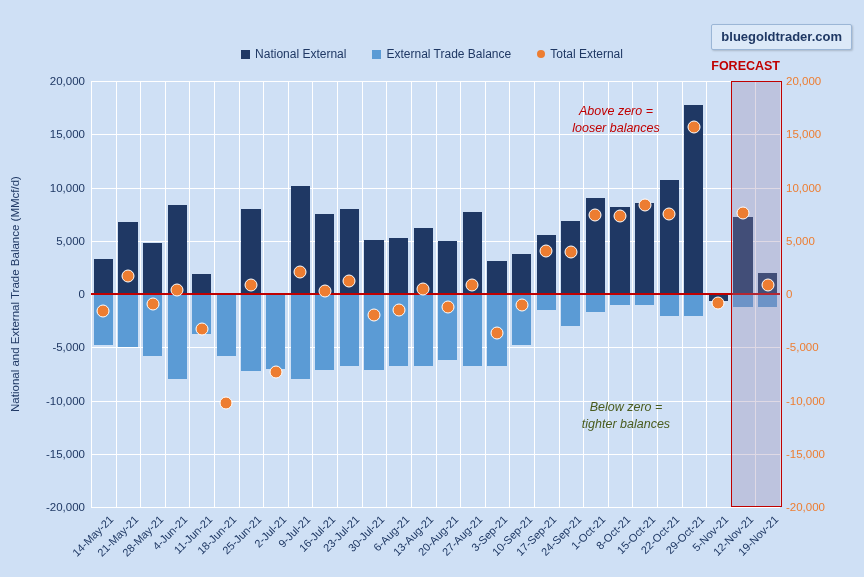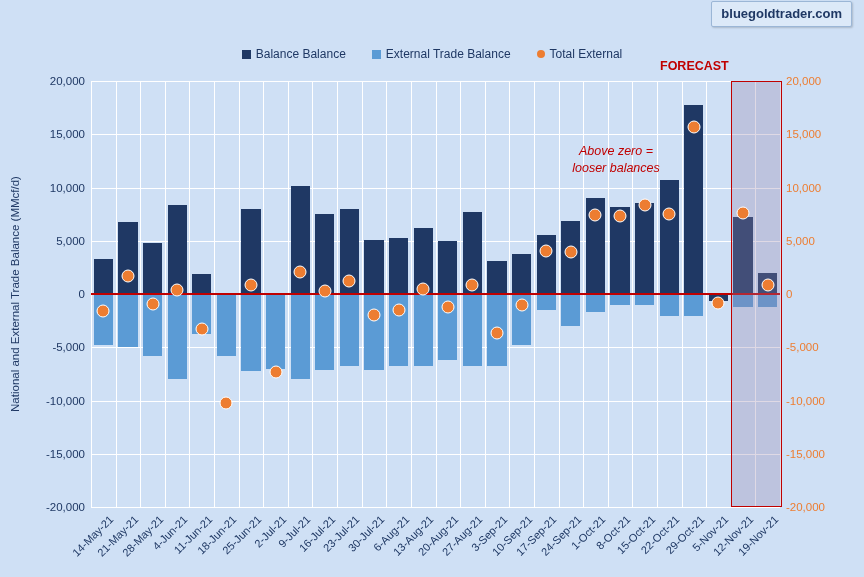--- a/index.html
+++ b/index.html
@@ -14,38 +14,38 @@
   
   .title{
     position:absolute;left:0;right:0;top:10px;text-align:center;
     font-size:16.5px;color:#1f3864;letter-spacing:-0.2px;
     padding-right:10px;
   }
   .title b{font-weight:bold;}
   .title .light{font-weight:normal;}
 
   .brand{
-    position:absolute;right:12px;top:1px;
+    position:absolute;right:12px;top:24px;
     background:#dce9f8;border:1px solid #9bb6d6;
     padding:4px 9px 5px 9px;border-radius:2px;
     font-size:13px;font-weight:bold;color:#1f3864;
     box-shadow:1px 1px 2px rgba(0,0,0,.18);
   }
 
   .legend{
     position:absolute;left:0;right:0;top:47px;
     display:flex;justify-content:center;align-items:center;gap:26px;
     font-size:12px;color:#1f3864;
   }
   .legend .item{display:flex;align-items:center;gap:5px;}
   .lg-sq{width:9px;height:9px;display:inline-block;}
   .lg-dot{width:8px;height:8px;border-radius:50%;display:inline-block;background:#ed7d31;}
 
   .forecast-label{
-    position:absolute;top:59px;left:660px;width:120px;text-align:left;
+    position:absolute;top:59px;left:660px;width:120px;text-align:right;
     font-size:12.5px;font-weight:bold;color:#c00000;
   }
 
   
   .plot{
     position:absolute;left:91px;top:81px;width:689px;height:426px;
     background:#cfe0f5;
   }
   .gridline{position:absolute;left:0;right:0;height:1px;background:#ffffff;}
   .vgrid{position:absolute;top:0;bottom:0;width:1px;background:#ffffff;}
@@ -101,21 +101,21 @@
 <body>
 
 <div id="root">
 
 
   <div class="brand">bluegoldtrader.com</div>
 
   <div class="legend" id="legend">
       <div class="item">
         <span class="lg-sq" style="background: rgb(31, 56, 100);"></span>
-        <span>Balance Balance</span>
+        <span>National External</span>
       </div>
       <div class="item">
         <span class="lg-sq" style="background: rgb(91, 155, 213);"></span>
         <span>External Trade Balance</span>
       </div>
       <div class="item">
         <span class="lg-dot" style="background: rgb(237, 125, 49);"></span>
         <span>Total External</span>
       </div>
     </div>
@@ -286,17 +286,19 @@
       <div class="bar-ext" style="left: 642.492px; width: 19.1936px; top: 213px; height: 12.78px;"></div>
       <div class="dot" style="left: 652.089px; top: 132.06px;"></div>
       <div class="xtick" style="left: 596.089px; width: 60px;">12-Nov-21</div>
       <div class="bar-nat" style="left: 667.1px; width: 19.1936px; top: 191.7px; height: 21.3px;"></div>
       <div class="bar-ext" style="left: 667.1px; width: 19.1936px; top: 213px; height: 12.78px;"></div>
       <div class="dot" style="left: 676.696px; top: 204.48px;"></div>
       <div class="xtick" style="left: 620.696px; width: 60px;">19-Nov-21</div>
       <div class="zeroline" style="top: 212px;"></div>
       <div class="forecast-zone" style="left: 639.786px; width: 49.2143px;"></div>
       <div class="ylab">National and External Trade Balance (MMcf/d)</div>
-      <div class="ann ann-above" style="left: 440px; top: 22px; width: 170px; margin-top: 40px;">Above zero =
+      <div class="ann ann-above" style="left: 440px; top: 22px; width: 170px;">Above zero =
 looser balances</div>
+      <div class="ann ann-below" style="left: 450px; top: 318px; width: 170px;">Below zero =
+tighter balances</div>
     </div>
 
 </div>
 
 </body></html>

